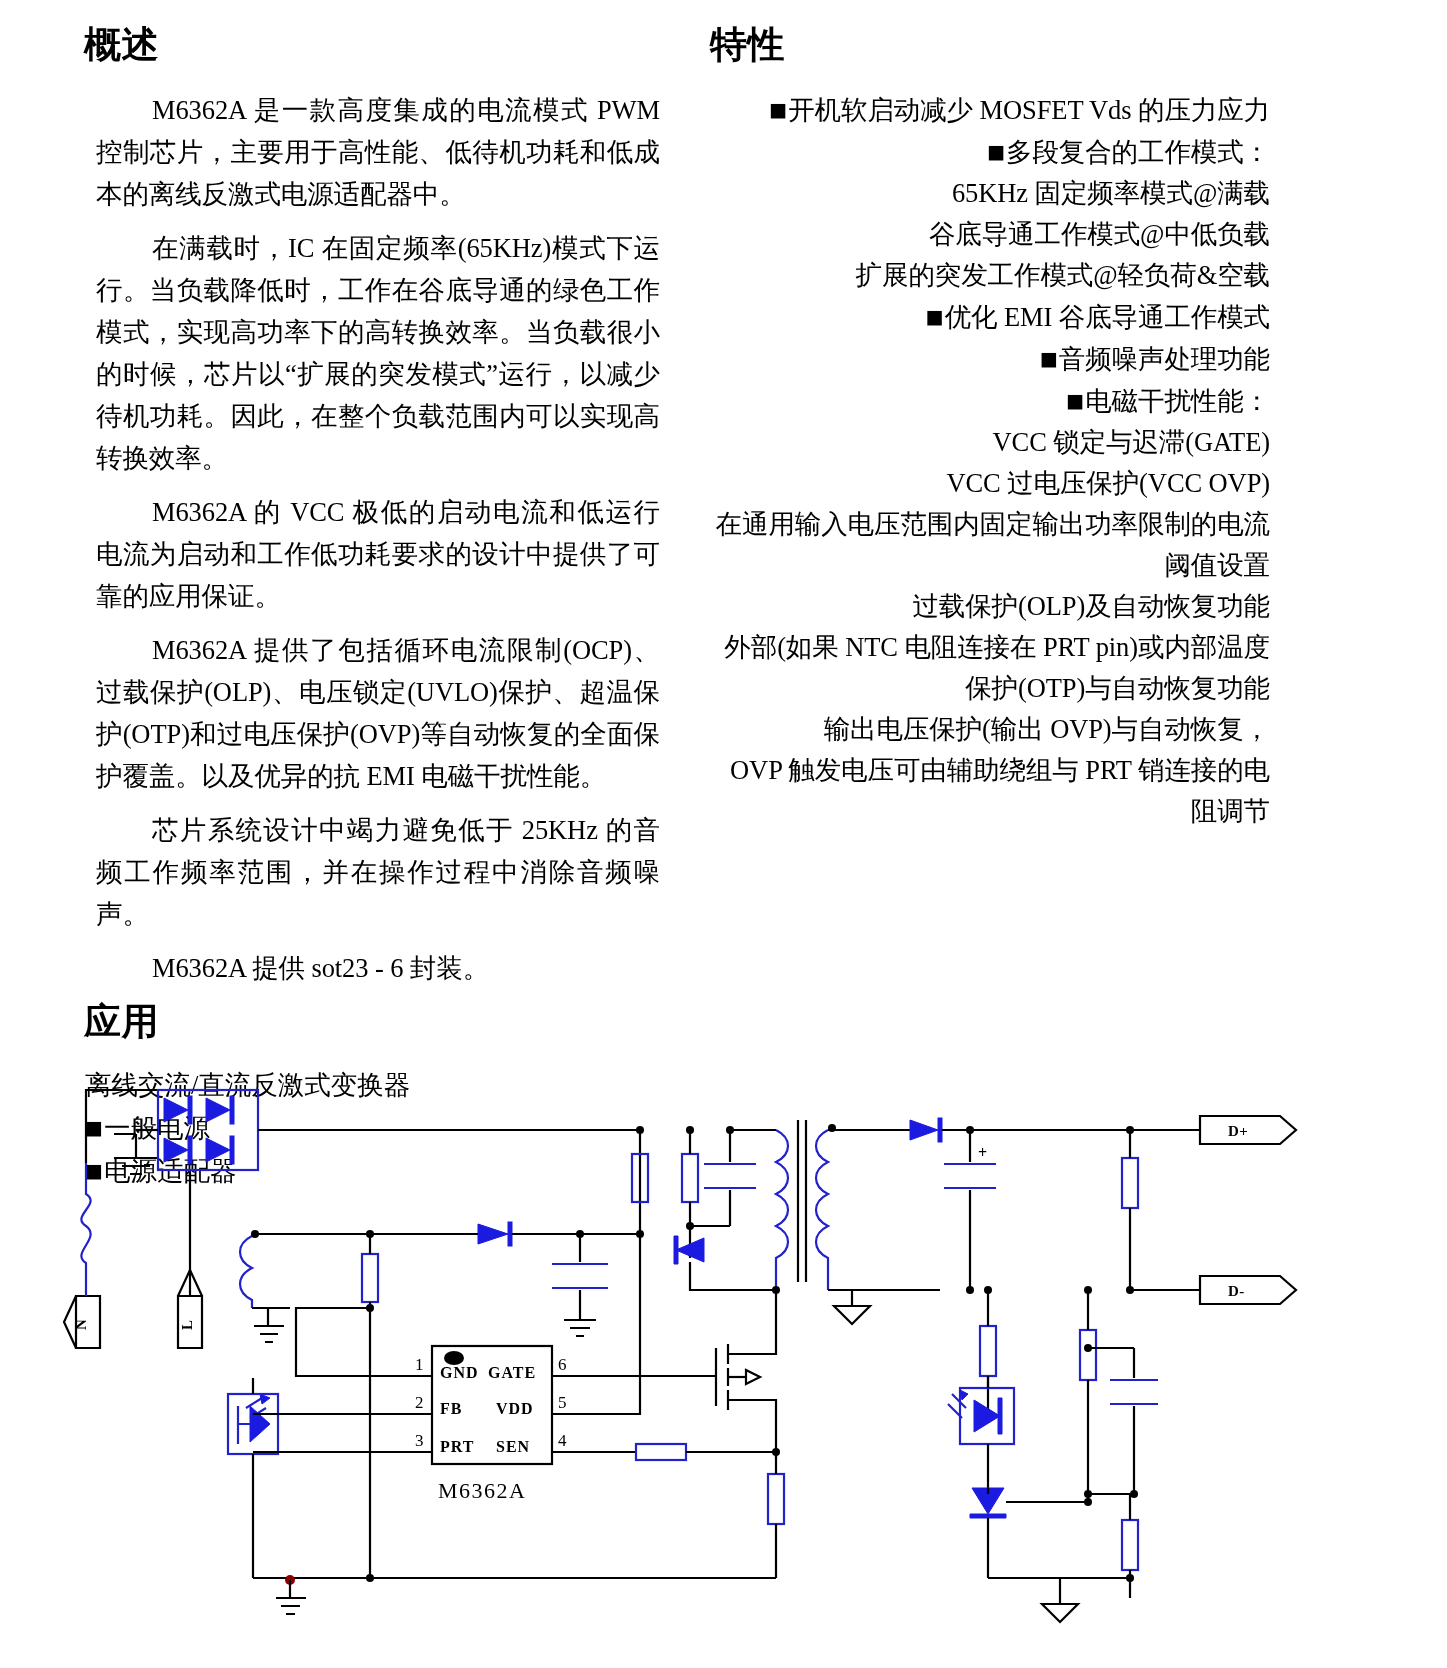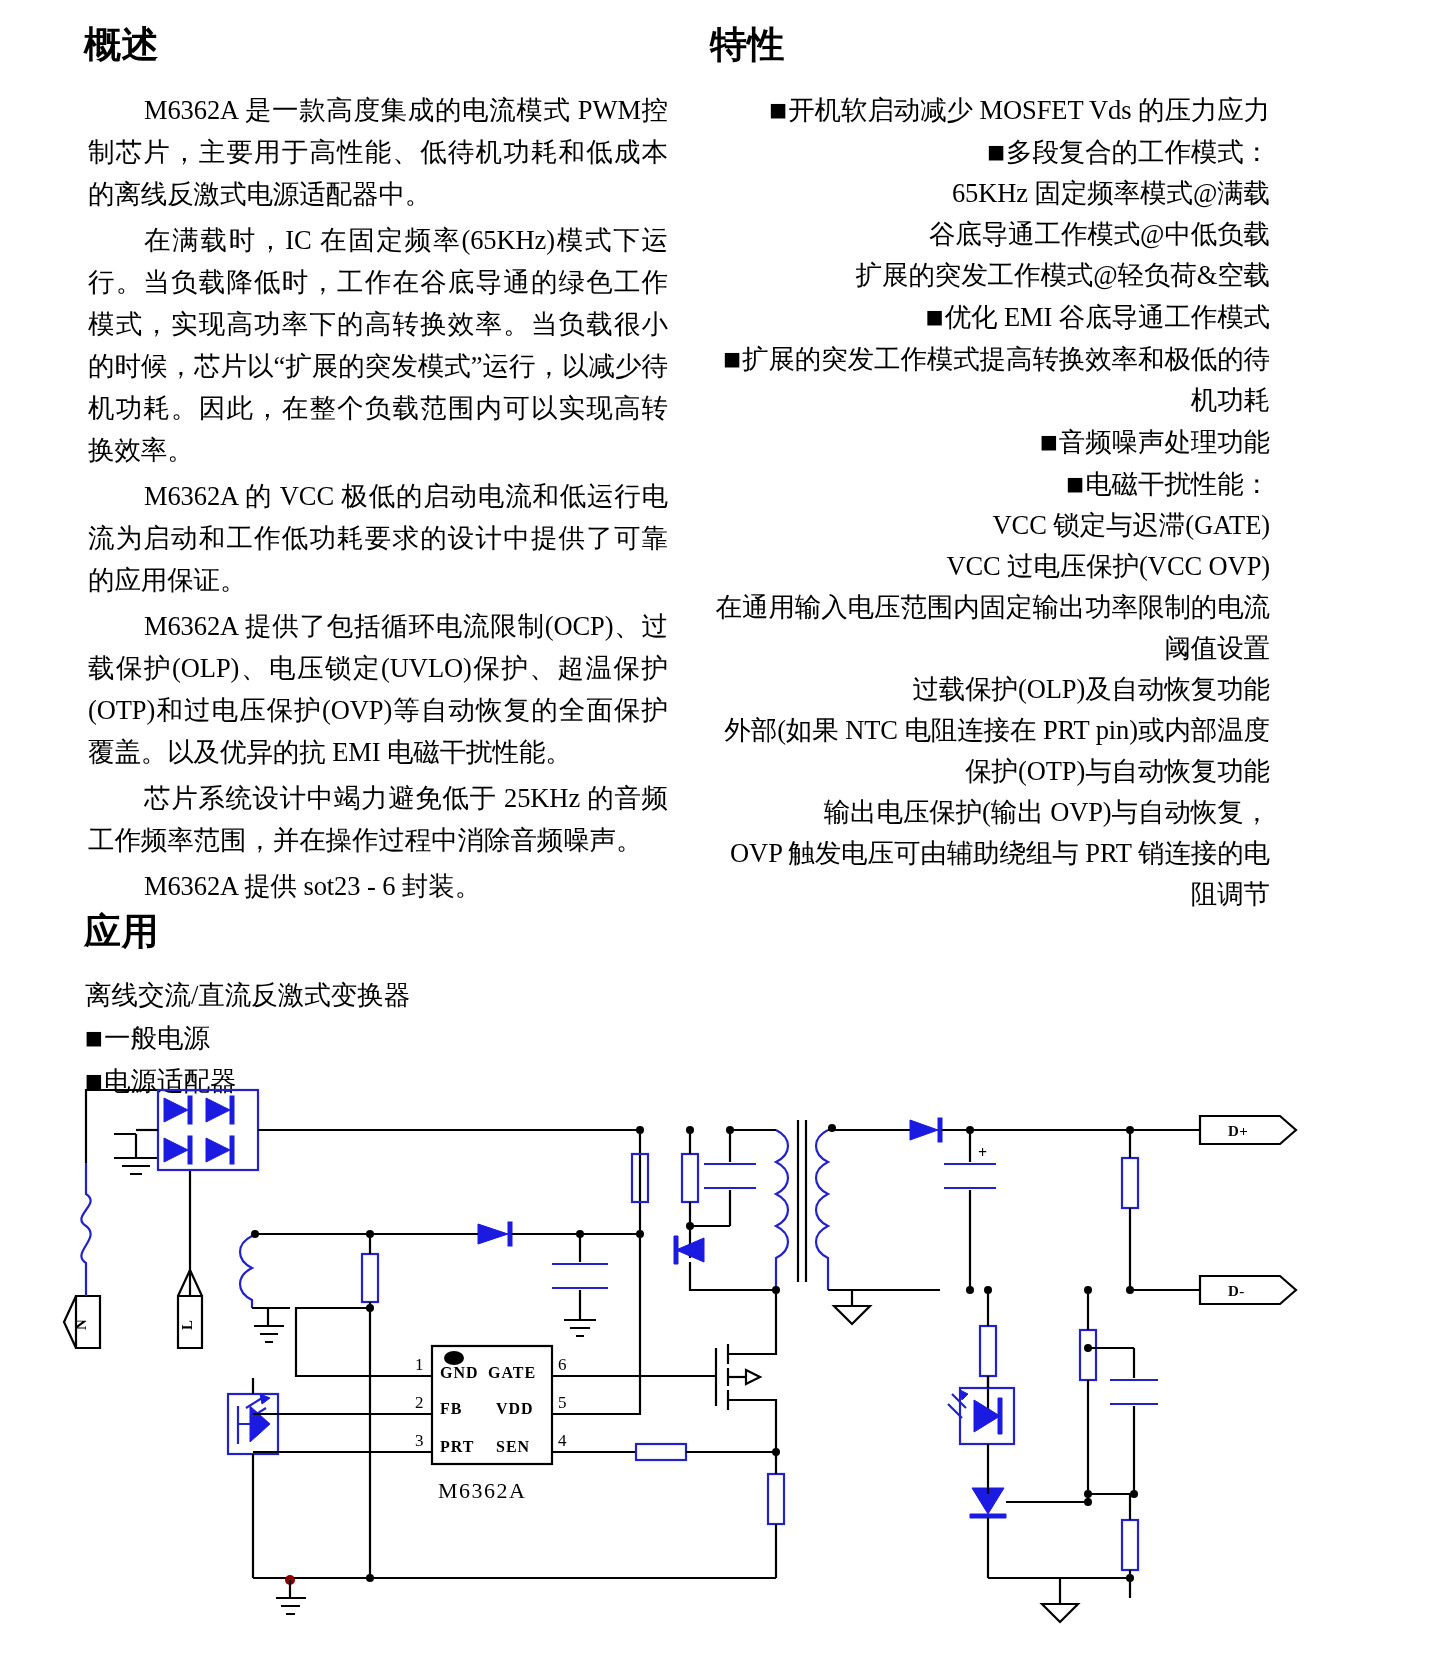--- a/index.html
+++ b/index.html
@@ -36,21 +36,21 @@
     font-family: "Liberation Sans", "DejaVu Sans", sans-serif;
     font-weight: bold;
     font-size: 37px;
     line-height: 1.15;
     margin: 0 0 22px 0;
     letter-spacing: 0.5px;
   }
   .para {
     font-size: 26.5px;
     line-height: 42px;
-    margin: 4px;
+    margin: 12px;
     text-indent: 56px;
     text-align: justify;
     text-justify: inter-ideograph;
     letter-spacing: -0.1px;
   }
   .feat-line {
     font-size: 26.5px;
     line-height: 41px;
     margin: 0;
     text-align: right;
@@ -139,21 +139,20 @@
 
   <div class="col-right">
     <h2 class="sec-title">特性</h2>
     <div>
       <p class="feat-line"><span class="bullet">■</span><span>开机软启动减少 MOSFET Vds 的压力应力</span></p>
       <p class="feat-line"><span class="bullet">■</span><span>多段复合的工作模式：</span></p>
       <p class="feat-line"><span>65KHz 固定频率模式@满载</span></p>
       <p class="feat-line"><span>谷底导通工作模式@中低负载</span></p>
       <p class="feat-line"><span>扩展的突发工作模式@轻负荷&amp;空载</span></p>
       <p class="feat-line"><span class="bullet">■</span><span>优化 EMI 谷底导通工作模式</span></p>
-      <p class="feat-line"><span class="bullet">■</span><span>扩展的突发工作模式提高转换效率和极低的待机功耗</span></p>
       <p class="feat-line"><span class="bullet">■</span><span>音频噪声处理功能</span></p>
       <p class="feat-line"><span class="bullet">■</span><span>电磁干扰性能：</span></p>
       <p class="feat-line"><span>VCC 锁定与迟滞(GATE)</span></p>
       <p class="feat-line"><span>VCC 过电压保护(VCC OVP)</span></p>
       <p class="feat-line"><span>在通用输入电压范围内固定输出功率限制的电流阈值设置</span></p>
       <p class="feat-line"><span>过载保护(OLP)及自动恢复功能</span></p>
       <p class="feat-line"><span>外部(如果 NTC 电阻连接在 PRT pin)或内部温度保护(OTP)与自动恢复功能</span></p>
       <p class="feat-line"><span>输出电压保护(输出 OVP)与自动恢复，</span></p>
       <p class="feat-line"><span>OVP 触发电压可由辅助绕组与 PRT 销连接的电阻调节</span></p>
     </div>

